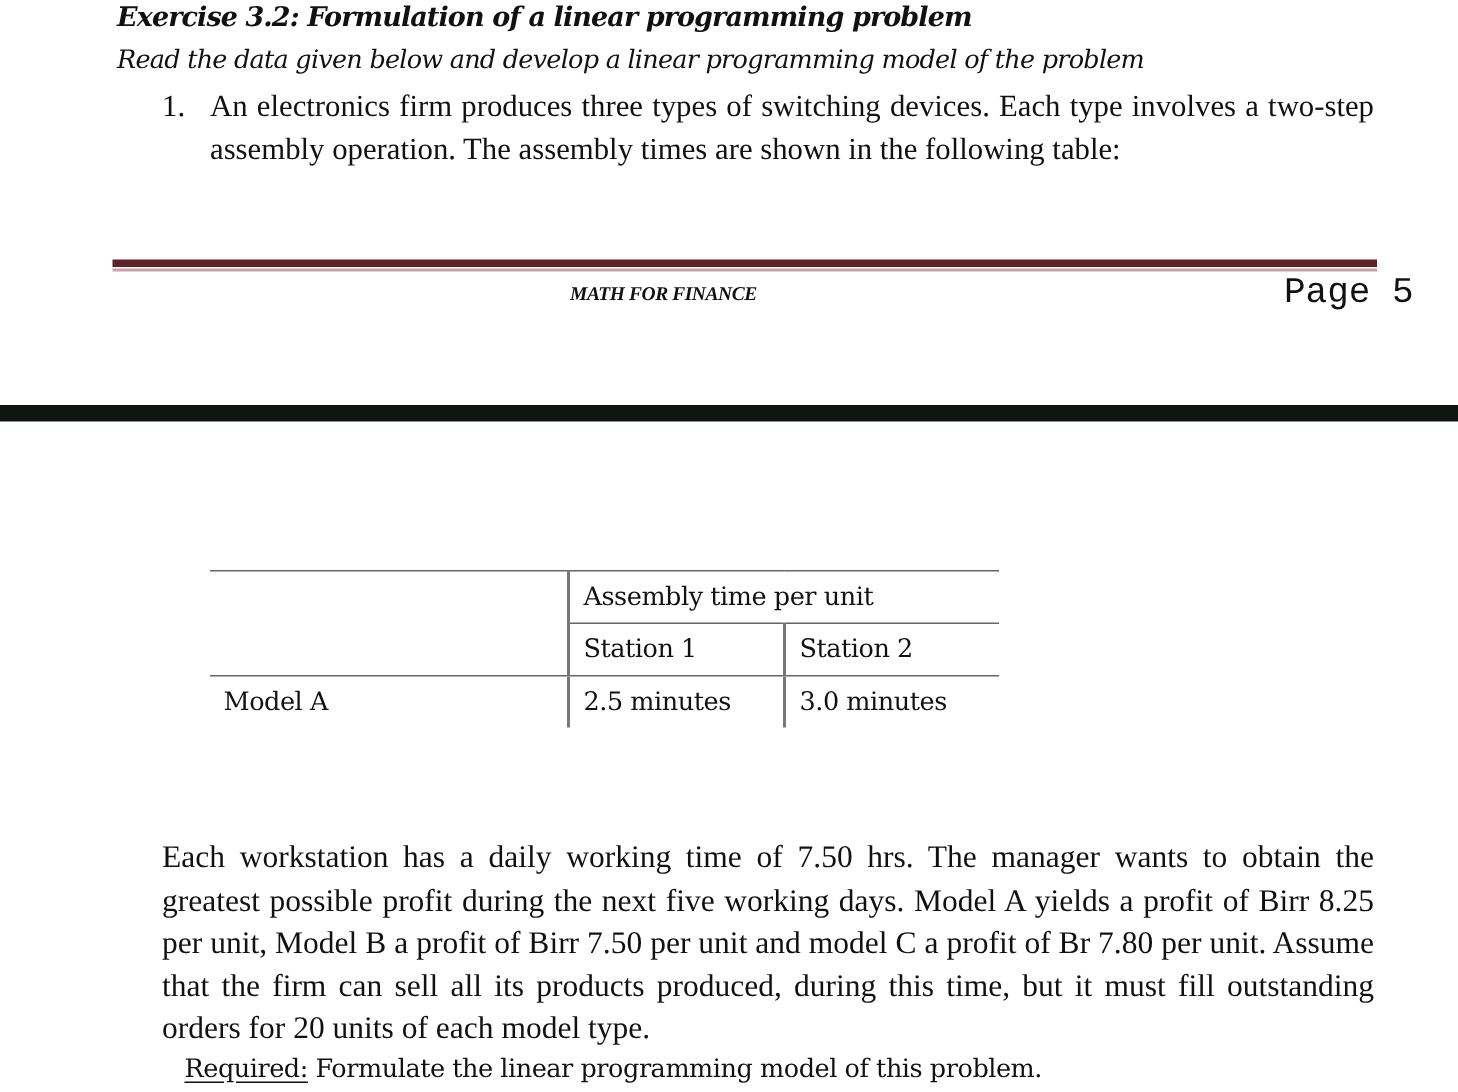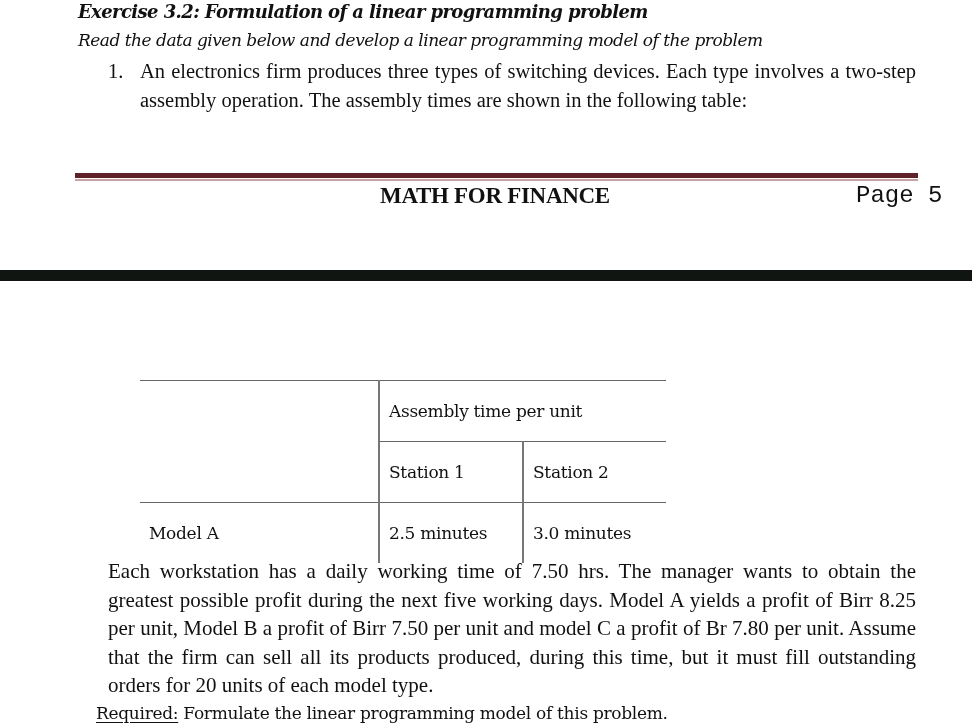--- a/index.html
+++ b/index.html
@@ -61,22 +61,23 @@
       background: #5f2226;
     }
     .footer-rule-light {
       left: 75px; top: 179px;
       width: 843px; height: 2px;
       background: #c9a3a4;
     }
     .footer-title {
       left: 380px; top: 184px;
       font-family: "Liberation Serif", serif;
+      font-style: italic;
       font-weight: bold;
-      font-size: 23px;
+      font-size: 13px;
       line-height: 24px;
       letter-spacing: -0.3px;
       white-space: nowrap;
     }
     .page-number {
       left: 856px; top: 184px;
       font-family: Liberation Mono, monospace;
       font-size: 24px;
       line-height: 24px;
       white-space: nowrap;
@@ -91,21 +92,21 @@
 
     
     .assembly-table {
       left: 140px; top: 380px;
       border-collapse: collapse;
       font-family: "DejaVu Serif", serif;
       font-size: 17px;
       letter-spacing: -0.3px;
     }
     .assembly-table td {
-      padding: 16px 9px;
+      padding: 3px 9px;
       height: 28px;
       line-height: 28px;
       white-space: nowrap;
       vertical-align: middle;
     }
     .assembly-table .c0 { width: 220px; }
     .assembly-table .c1 { width: 124px; border-left: 2px solid #777; }
     .assembly-table .c2 { width: 124px; border-left: 2px solid #777; }
     .assembly-table tr.top td { border-top: 1.5px solid #666; }
     .assembly-table tr.sep td { border-top: 1.5px solid #666; }
@@ -115,21 +116,21 @@
     
     .paragraph {
       left: 108px; top: 557px;
       width: 808px;
       font-family: "Liberation Serif", serif;
       font-size: 21px;
       line-height: 28.5px;
       text-align: justify;
     }
     .required-line {
-      left: 96px; top: 699px;
+      left: 123px; top: 699px;
       font-family: "DejaVu Serif", serif;
       font-size: 17px;
       line-height: 28px;
       letter-spacing: -0.3px;
       white-space: nowrap;
     }
     .required-label {
       text-decoration: underline;
       text-underline-offset: 3px;
     }

